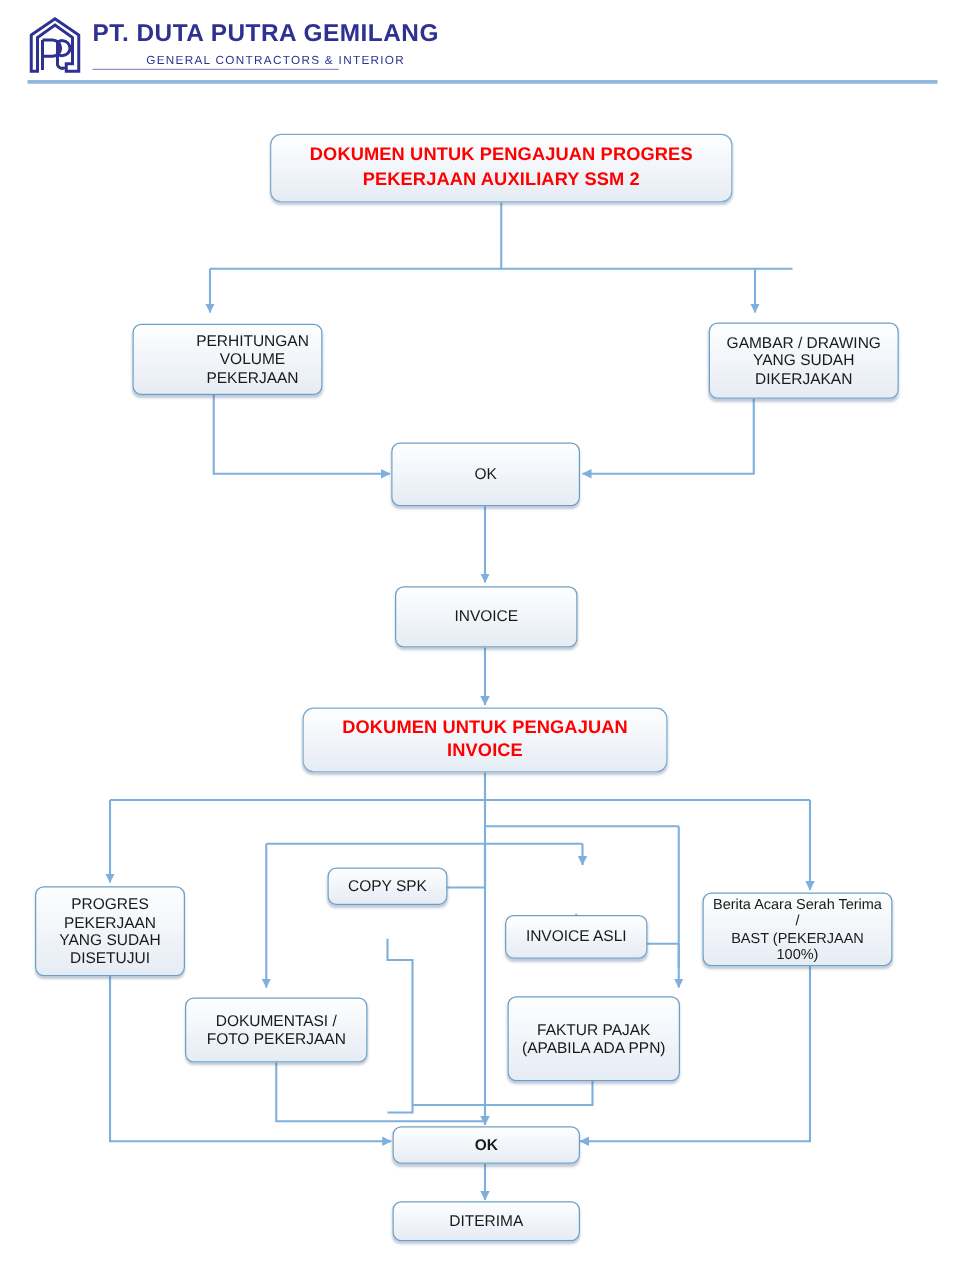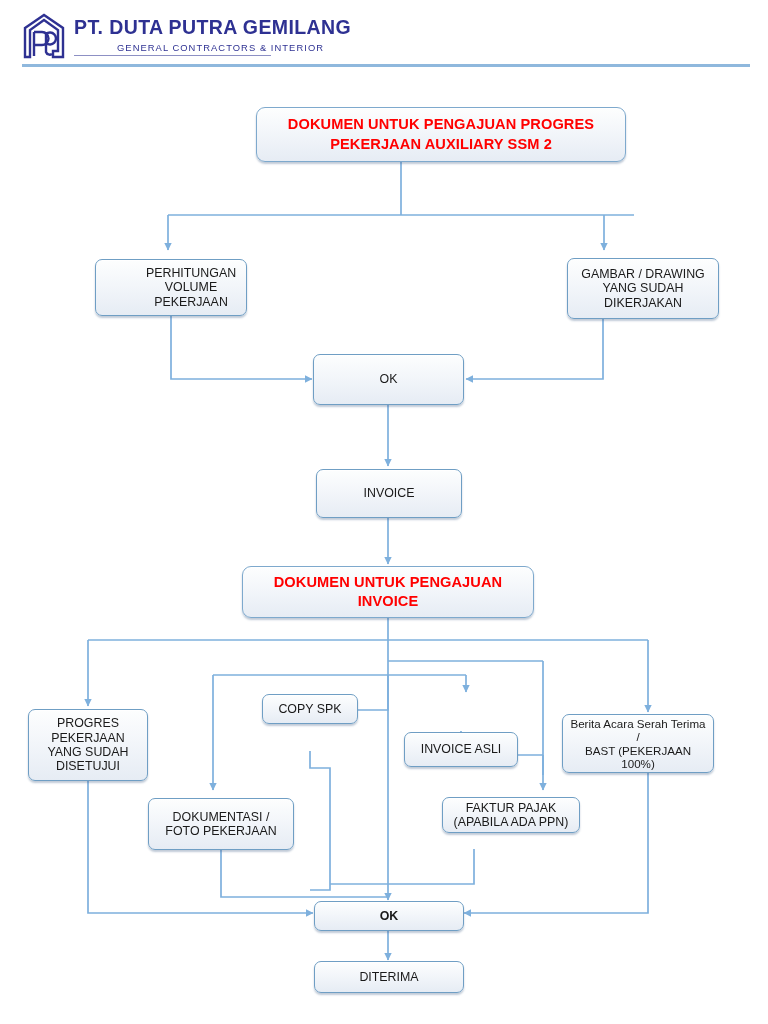--- a/index.html
+++ b/index.html
@@ -190,26 +190,26 @@
       <path d="M474,849 L474,884 L388,884"></path>
 
       <path d="M330,884 L388,884"></path>
 
       <path d="M388,780 L388,900" marker-end="url(#ah)"></path>
 
       <path d="M388,931 L388,960" marker-end="url(#ah)"></path>
     </g>
   </svg>
 
-  <div class="node title" style="left:216px; top:107px; width:370px; height:55px;margin-left:40px;">
+  <div class="node title" style="left:216px; top:107px; width:370px; height:55px;">
     <span class="label">DOKUMEN UNTUK PENGAJUAN PROGRES
 PEKERJAAN AUXILIARY SSM 2</span>
   </div>
 
-  <div class="node plain" style="left:95px; top:259px; width:152px; height:57px;padding-left:40px;">
+  <div class="node plain" style="left:106px; top:259px; width:152px; height:57px;padding-left:40px;">
     <span class="label">PERHITUNGAN
 VOLUME PEKERJAAN</span>
   </div>
 
   <div class="node plain" style="left:528px; top:258px; width:152px; height:61px;margin-left:39px;">
     <span class="label">GAMBAR / DRAWING
 YANG SUDAH
 DIKERJAKAN</span>
   </div>
 
@@ -244,21 +244,21 @@
   <div class="node small" style="left:562px; top:714px; width:152px; height:59px;">
     <span class="label">Berita Acara Serah Terima /
 BAST (PEKERJAAN 100%)</span>
   </div>
 
   <div class="node plain" style="left:148px; top:798px; width:146px; height:52px;">
     <span class="label">DOKUMENTASI /
 FOTO PEKERJAAN</span>
   </div>
 
-  <div class="node plain" style="left:406px; top:797px; width:138px; height:36px;margin-left:36px;">
+  <div class="node plain" style="left:406px; top:797px; width:138px; height:68px;">
     <span class="label">FAKTUR PAJAK
 (APABILA ADA PPN)</span>
   </div>
 
   <div class="node plain bold-label" style="left:314px; top:901px; width:150px; height:30px;">
     <span class="label">OK</span>
   </div>
 
   <div class="node plain" style="left:314px; top:961px; width:150px; height:32px;">
     <span class="label">DITERIMA</span>

